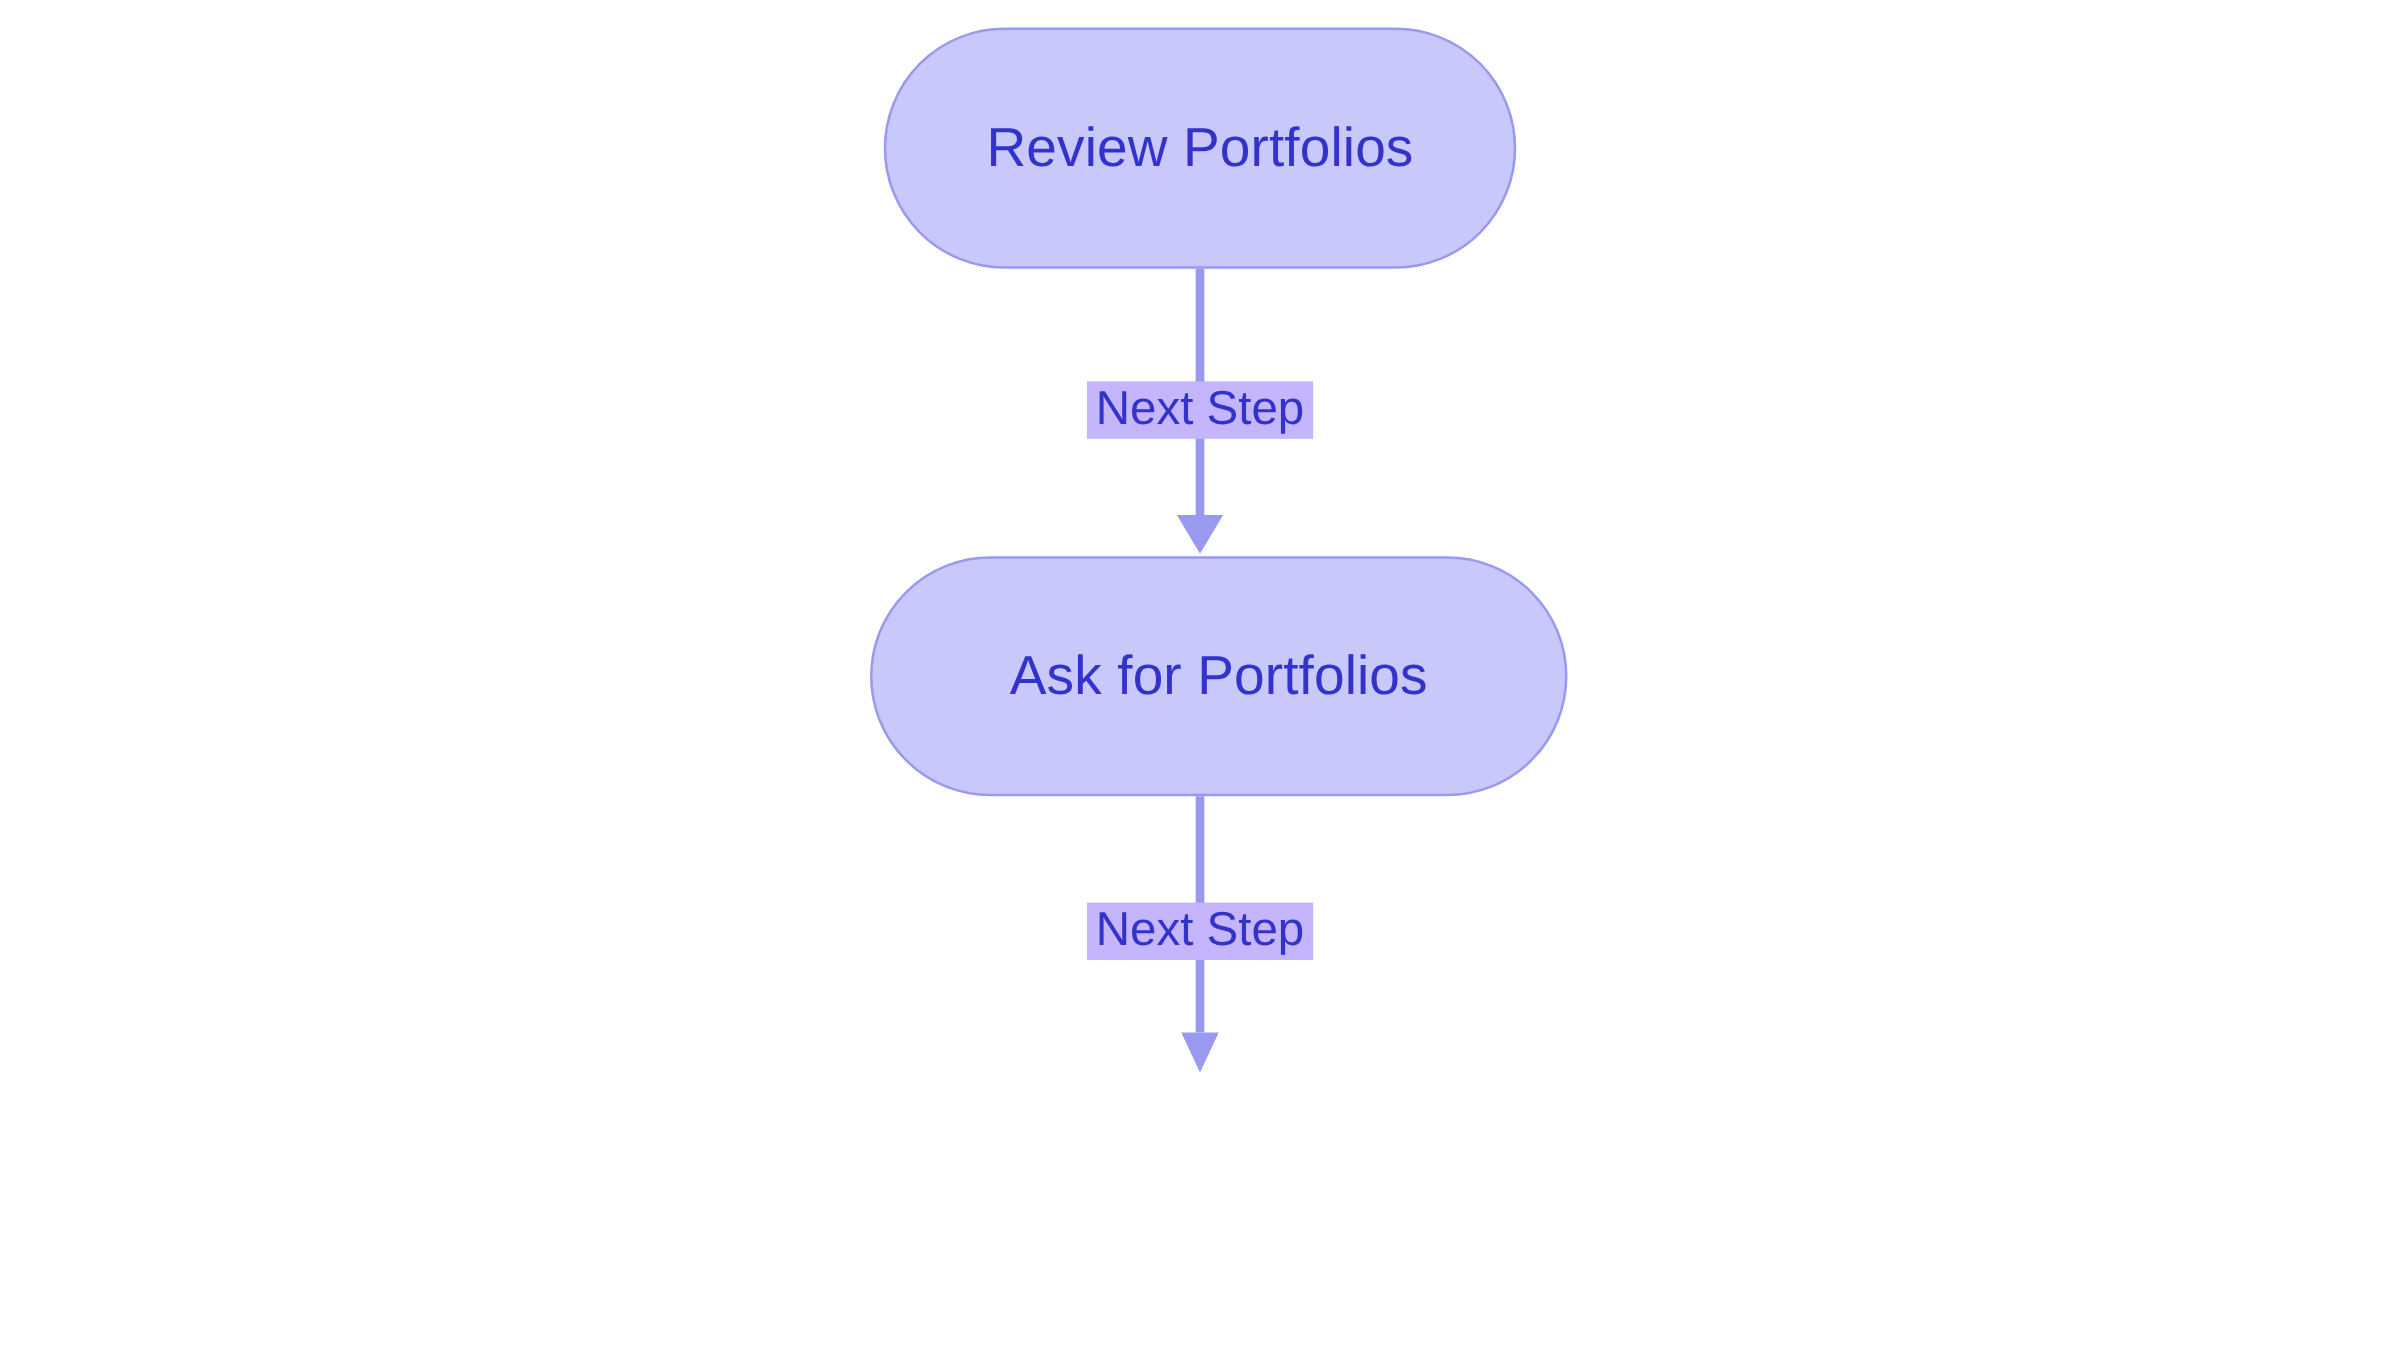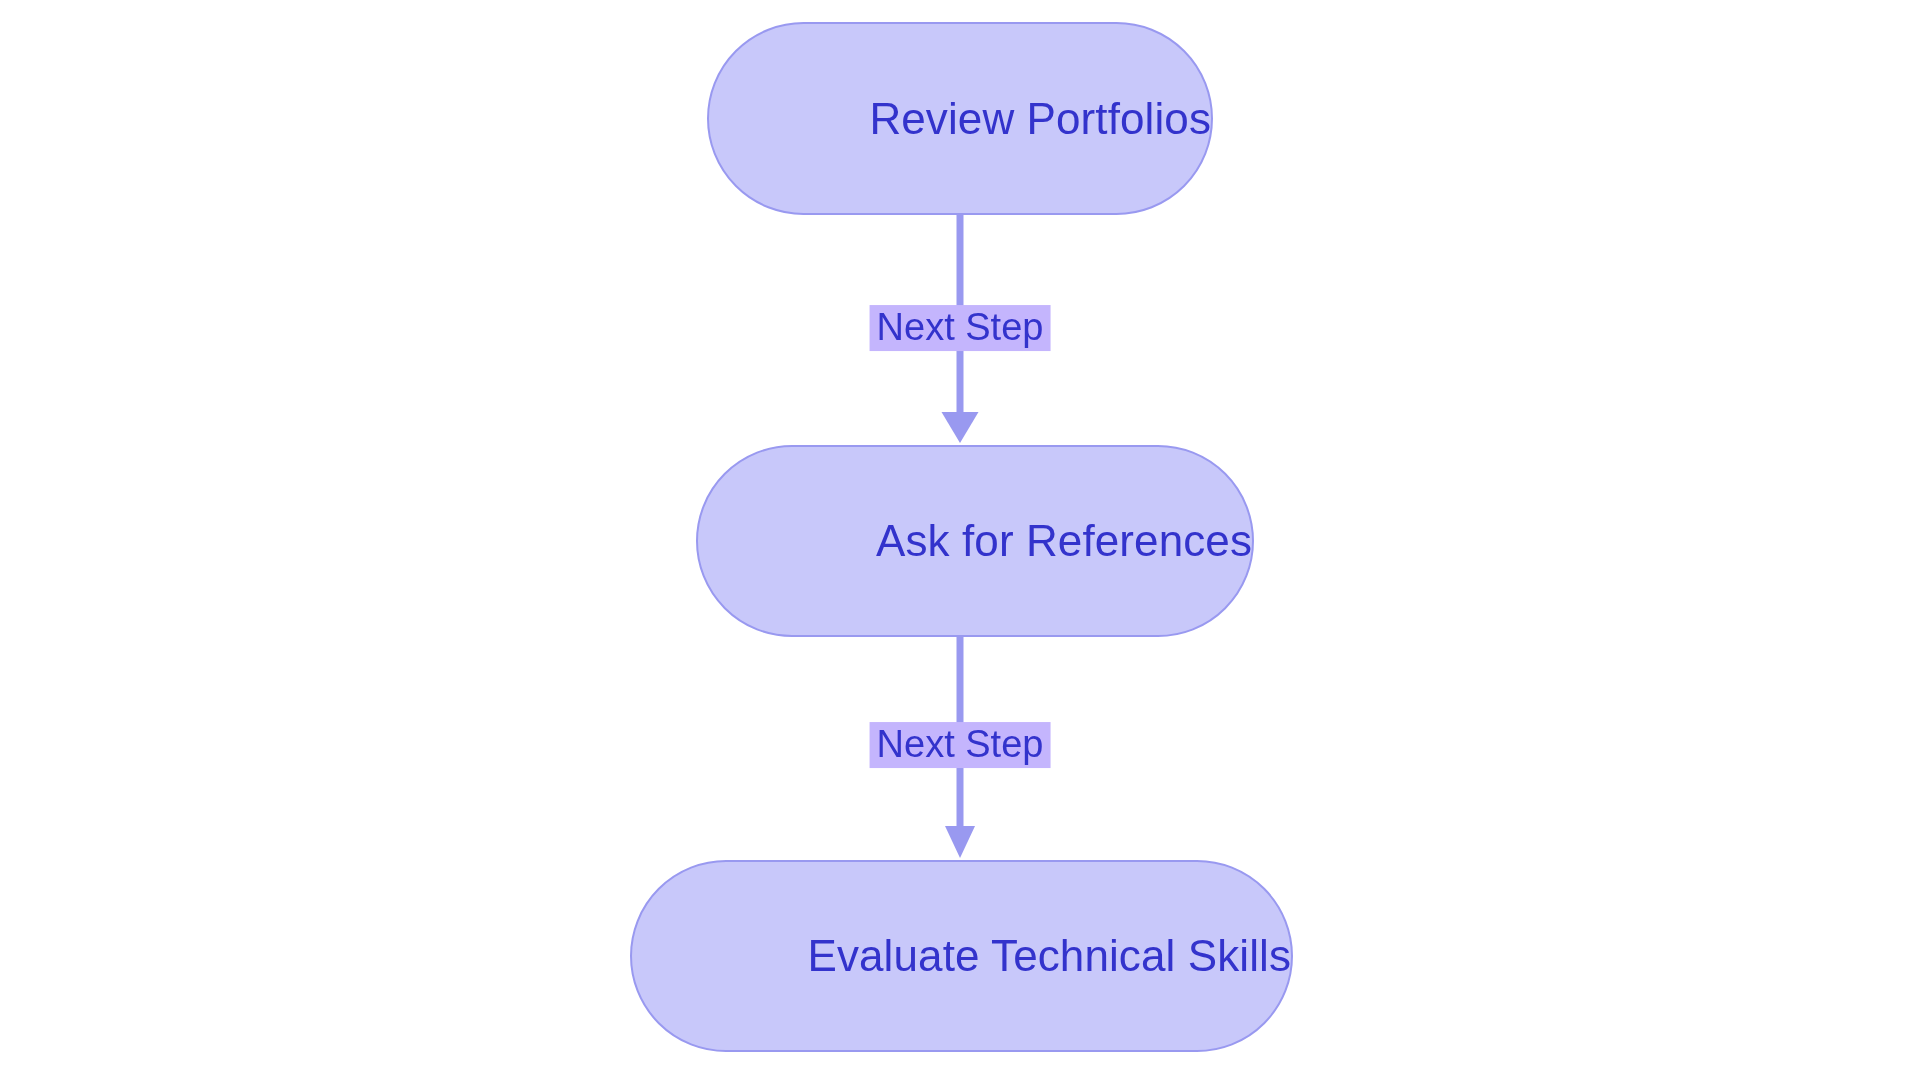--- a/index.html
+++ b/index.html
@@ -26,21 +26,21 @@
     width: 1920px;
     height: 1083px;
   }
   .node {
     position: absolute;
     box-sizing: border-box;
     background: #c8c8fa;
     border: 2.5px solid #9999f0;
     display: flex;
     align-items: center;
-    justify-content: flex-end;
+    justify-content: center;
     z-index: 3;
   }
   .node-label {
     color: #3333cc;
     font-size: 44px;
     line-height: 1;
     letter-spacing: 0.1px;
     white-space: nowrap;
   }
   #node-review-portfolios {
@@ -92,24 +92,21 @@
       <line x1="960" y1="637" x2="960" y2="826" stroke="#9999f0" stroke-width="7"></line>
       <polygon points="945,826 975,826 960,858" fill="#9999f0"></polygon>
     </g>
   </svg>
 
   <div class="node" id="node-review-portfolios">
     <span class="node-label">Review Portfolios</span>
   </div>
 
   <div class="node" id="node-ask-for-references">
-    <span class="node-label">Ask for References</span>
+    <span class="node-label">Ask for Portfolios</span>
   </div>
 
-  <div class="node" id="node-evaluate-technical-skills">
-    <span class="node-label">Evaluate Technical Skills</span>
-  </div>
 
   <div class="edge-label" id="edge-label-1">Next Step</div>
 
   <div class="edge-label" id="edge-label-2">Next Step</div>
 
 </div>
 
 </body></html>

